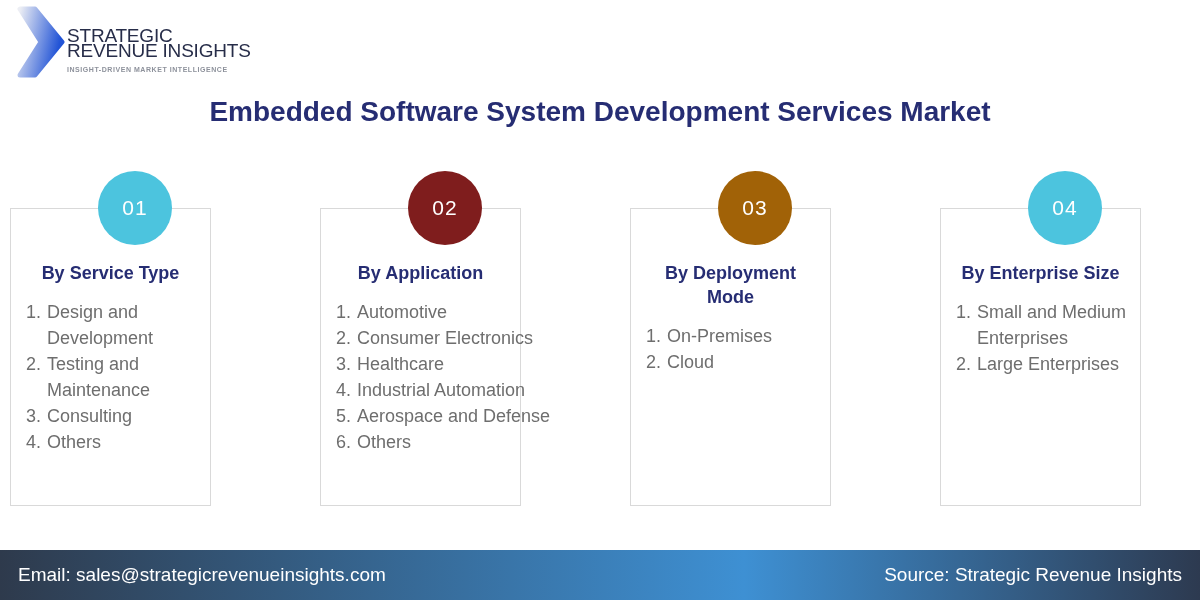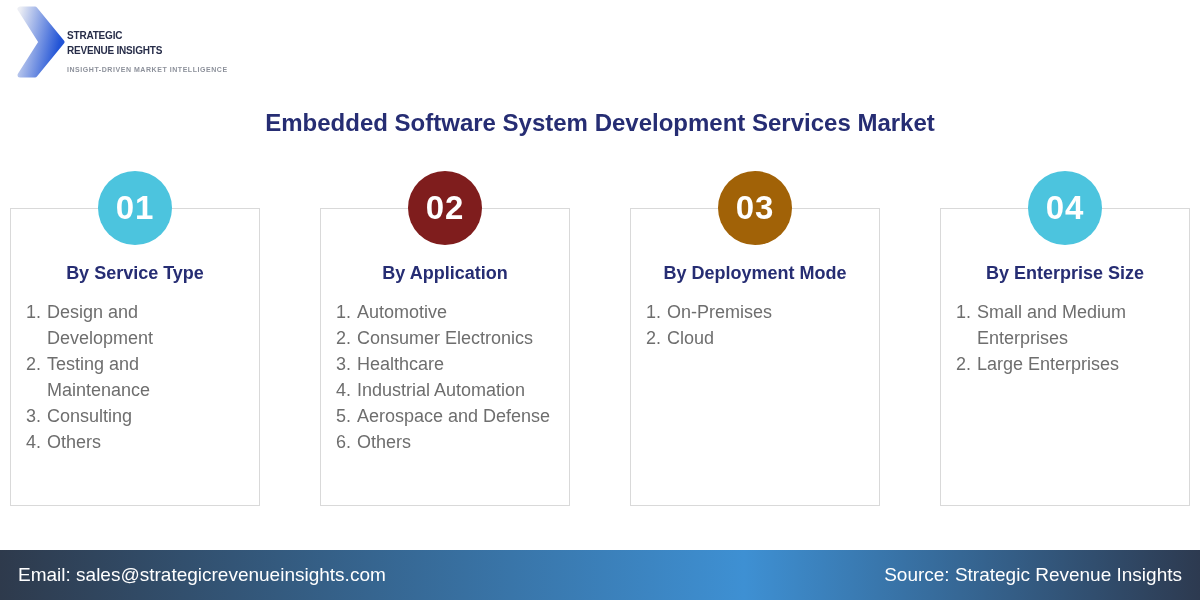--- a/index.html
+++ b/index.html
@@ -10,38 +10,38 @@
     overflow: hidden;
   }
   .page { position: relative; width: 1200px; height: 600px; background: #fff; }
 
   
   .logo { position: absolute; top: 6px; left: 15px; display: flex; align-items: flex-start; gap: 2px; }
   .logo svg { display: block; }
   .stopA { stop-color: var(--chevron-light); }
   .stopB { stop-color: var(--chevron-blue); }
   .logo-text { padding-top: 22px; }
-  .wordmark { color: var(--logo-navy); font-weight: bold; font-size: 10px; line-height: 15px; letter-spacing: -0.2px; }
+  .wordmark { color: var(--logo-navy); font-weight: normal; font-size: 19px; line-height: 15px; letter-spacing: -0.2px; }
   .wordmark span { display: block; }
   .tagline { margin-top: 8px; color: var(--tagline-gray); font-size: 7px; letter-spacing: 0.55px; font-weight: bold; }
 
   
-  .title { position: absolute; top: 93px; left: 0; right: 0; margin: 15px; text-align: center;
-           color: var(--navy); font-size: 24px; line-height: 29px; font-weight: bold; }
+  .title { position: absolute; top: 93px; left: 0; right: 0; margin: 4px; text-align: center;
+           color: var(--navy); font-size: 28px; line-height: 29px; font-weight: bold; }
   .title .tl { display: block; }
 
   
   .cards { position: absolute; top: 171px; left: 10px; right: 10px;
            display: flex; justify-content: space-between; }
   .cardwrap { position: relative; width: 250px; padding-top: 37px; }
   .badge { position: absolute; top: 0; left: 50%; transform: translateX(-50%);
            width: 74px; height: 74px; border-radius: 50%;
            display: flex; align-items: center; justify-content: center;
-           color: #ffffff; font-size: 33px; font-weight: bold; letter-spacing: 1px; z-index: 2; }
-  .card { box-sizing: border-box; width: 250px; height: 298px; background: #fff;
+           color: #ffffff; font-size: 21px; font-weight: normal; letter-spacing: 1px; z-index: 2; }
+  .card { box-sizing: border-box; width: 201px; height: 298px; background: #fff;
           border: 1px solid var(--card-border); padding: 52px 15px 0 15px; }
   .heading { margin: 0 0 14px 0; text-align: center; color: var(--navy);
              font-size: 18px; line-height: 24px; font-weight: bold; }
   .list { margin: 0; padding: 0; list-style: none; }
   .list li { display: flex; color: var(--text-gray); font-size: 18px; line-height: 26px; }
   .list .num { flex: none; width: 21px; }
   .list .txt { flex: none; width: 196px; }
 
   
   .footer { position: absolute; left: 0; bottom: 0; width: 1200px; height: 50px;

